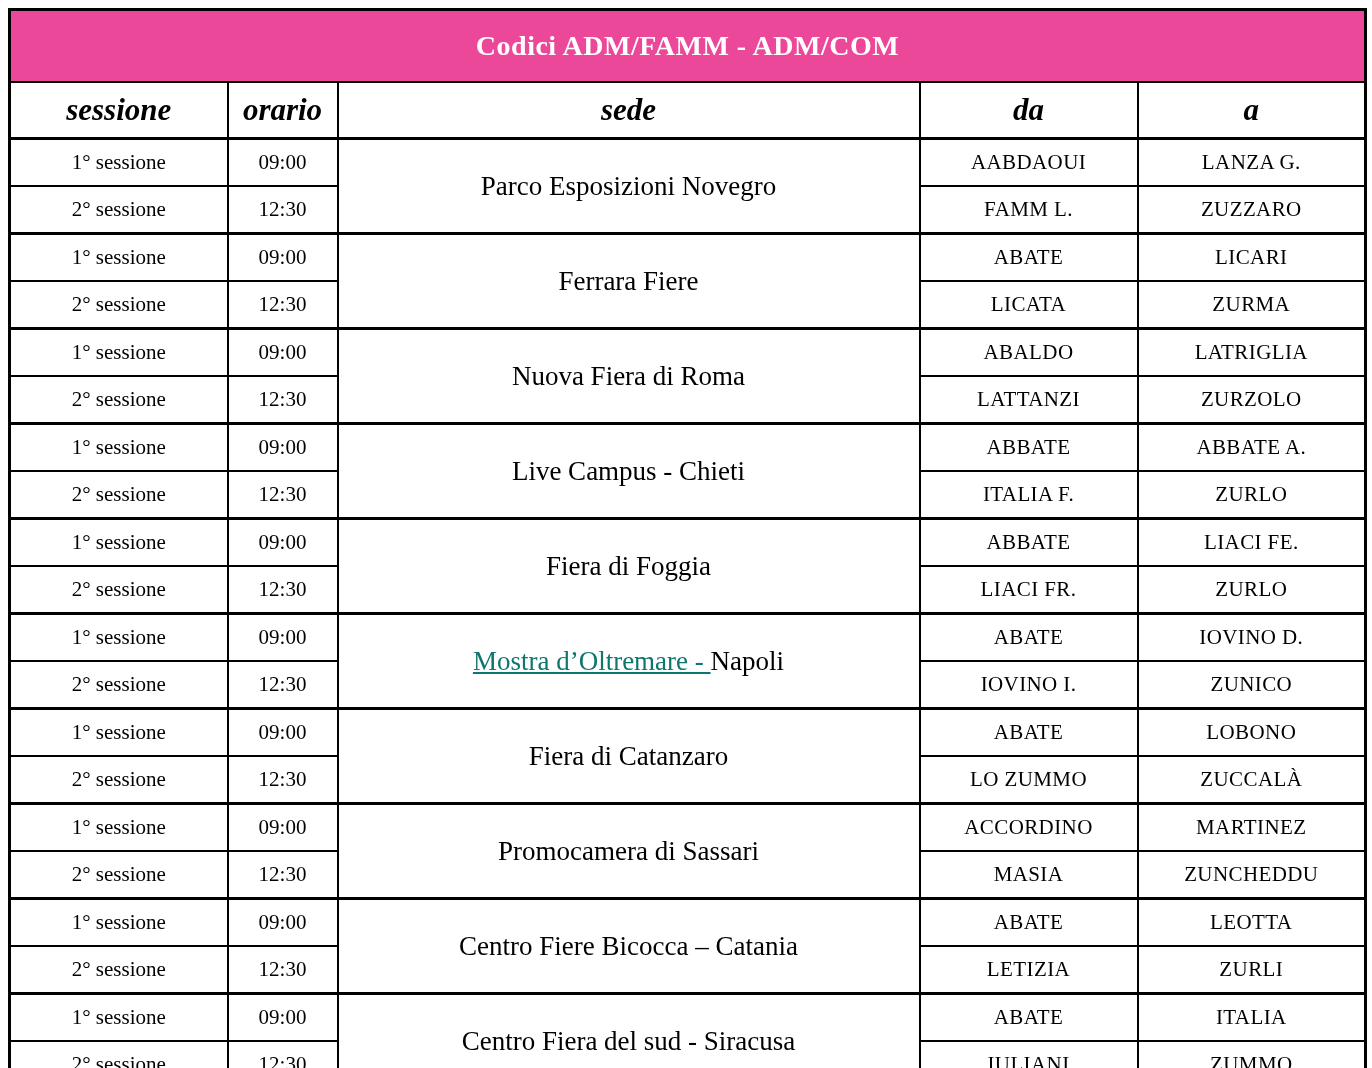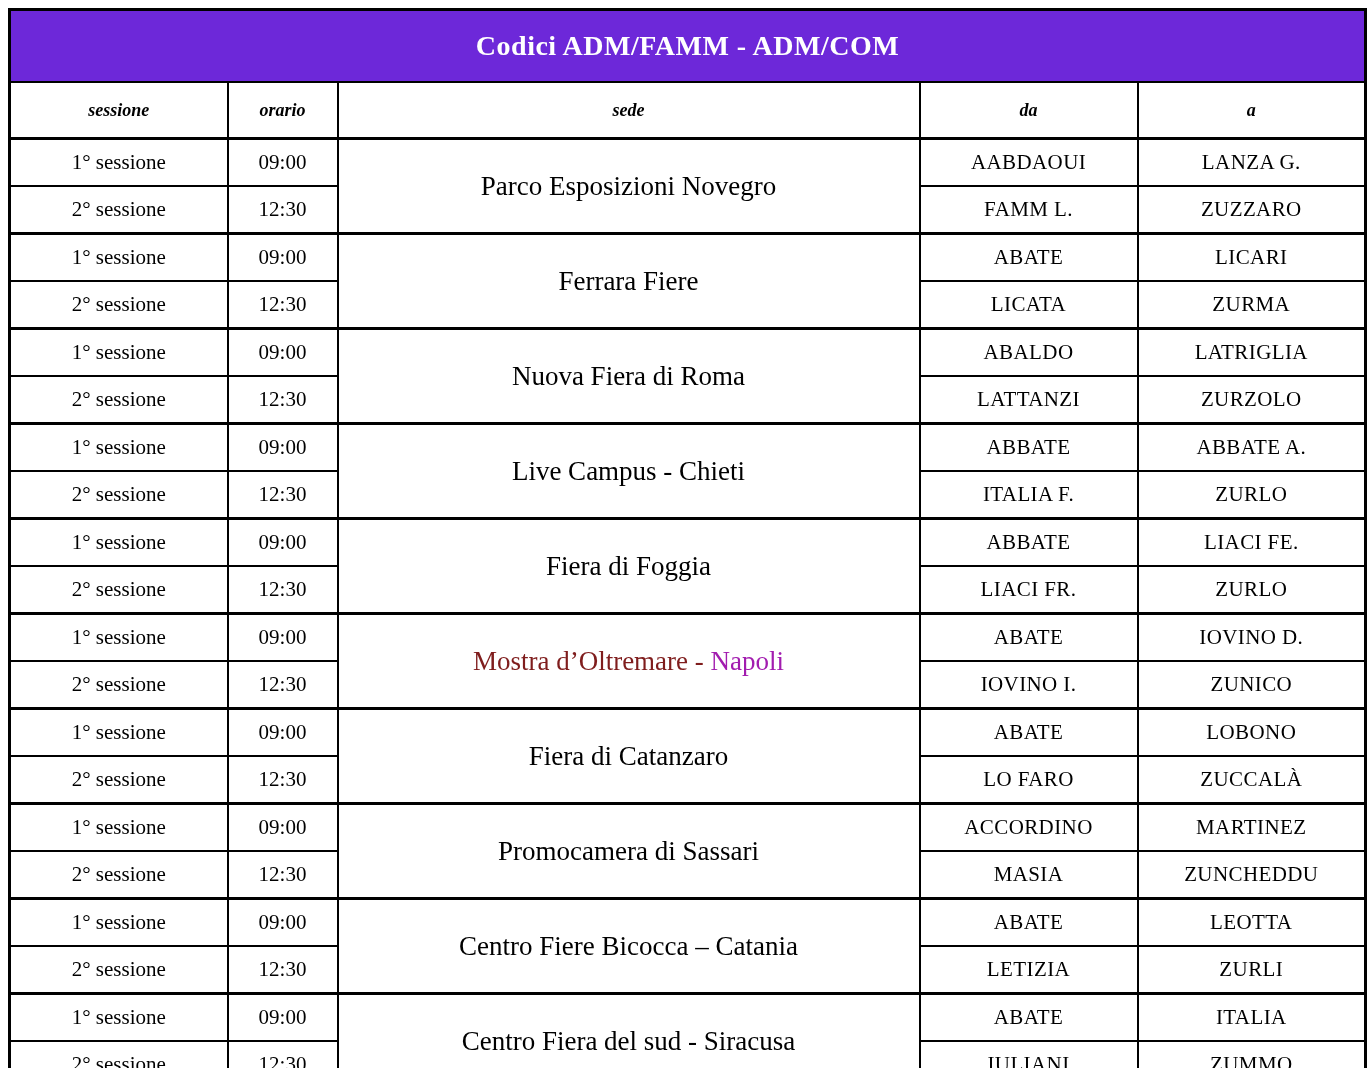--- a/index.html
+++ b/index.html
@@ -35,21 +35,21 @@
   }
   th.title-cell {
     height: 70px;
     font-size: 28px;
     font-weight: bold;
     letter-spacing: 0.5px;
     border-bottom: 3px solid #000000;
   }
   tr.cols th {
     height: 54px;
-    font-size: 18px;
+    font-size: 31px;
     font-weight: bold;
     font-style: italic;
   }
   tbody td {
     height: 45px;
     font-size: 21px;
   }
   tbody td.cell-da, tbody td.cell-a {
     letter-spacing: 0.4px;
   }
@@ -67,21 +67,21 @@
   <table class="codici">
     <colgroup>
       <col style="width:218px">
       <col style="width:110px">
       <col style="width:582px">
       <col style="width:218px">
       <col style="width:228px">
     </colgroup>
     <thead>
       <tr>
-        <th class="title-cell" colspan="5" style="background: #6d28d9; color: rgb(255, 255, 255);">Codici ADM/FAMM - ADM/COM</th>
+        <th class="title-cell" colspan="5" style="background: #ec4899; color: rgb(255, 255, 255);">Codici ADM/FAMM - ADM/COM</th>
       </tr>
       <tr class="cols">
         <th>sessione</th>
         <th>orario</th>
         <th>sede</th>
         <th>da</th>
         <th>a</th>
       </tr>
     </thead>
     <tbody>
@@ -146,41 +146,41 @@
         </tr>
         <tr>
           <td class="cell-sessione">2° sessione</td>
           <td class="cell-orario">12:30</td>
           <td class="cell-da">LIACI FR.</td>
           <td class="cell-a">ZURLO</td>
         </tr>
         <tr class="group-start">
           <td class="cell-sessione">1° sessione</td>
           <td class="cell-orario">09:00</td>
-          <td class="cell-sede" rowspan="2"><span style="color: #7f1d1d;">Mostra d’Oltremare - </span><span style="color: #a21caf;">Napoli</span></td>
+          <td class="cell-sede" rowspan="2"><span style="color: #0f766e; text-decoration: underline;">Mostra d’Oltremare - </span><span style="color: #000000;">Napoli</span></td>
           <td class="cell-da">ABATE</td>
           <td class="cell-a">IOVINO D.</td>
         </tr>
         <tr>
           <td class="cell-sessione">2° sessione</td>
           <td class="cell-orario">12:30</td>
           <td class="cell-da">IOVINO I.</td>
           <td class="cell-a">ZUNICO</td>
         </tr>
         <tr class="group-start">
           <td class="cell-sessione">1° sessione</td>
           <td class="cell-orario">09:00</td>
           <td class="cell-sede" rowspan="2">Fiera di Catanzaro</td>
           <td class="cell-da">ABATE</td>
           <td class="cell-a">LOBONO</td>
         </tr>
         <tr>
           <td class="cell-sessione">2° sessione</td>
           <td class="cell-orario">12:30</td>
-          <td class="cell-da">LO FARO</td>
+          <td class="cell-da">LO ZUMMO</td>
           <td class="cell-a">ZUCCALÀ</td>
         </tr>
         <tr class="group-start">
           <td class="cell-sessione">1° sessione</td>
           <td class="cell-orario">09:00</td>
           <td class="cell-sede" rowspan="2">Promocamera di Sassari</td>
           <td class="cell-da">ACCORDINO</td>
           <td class="cell-a">MARTINEZ</td>
         </tr>
         <tr>

